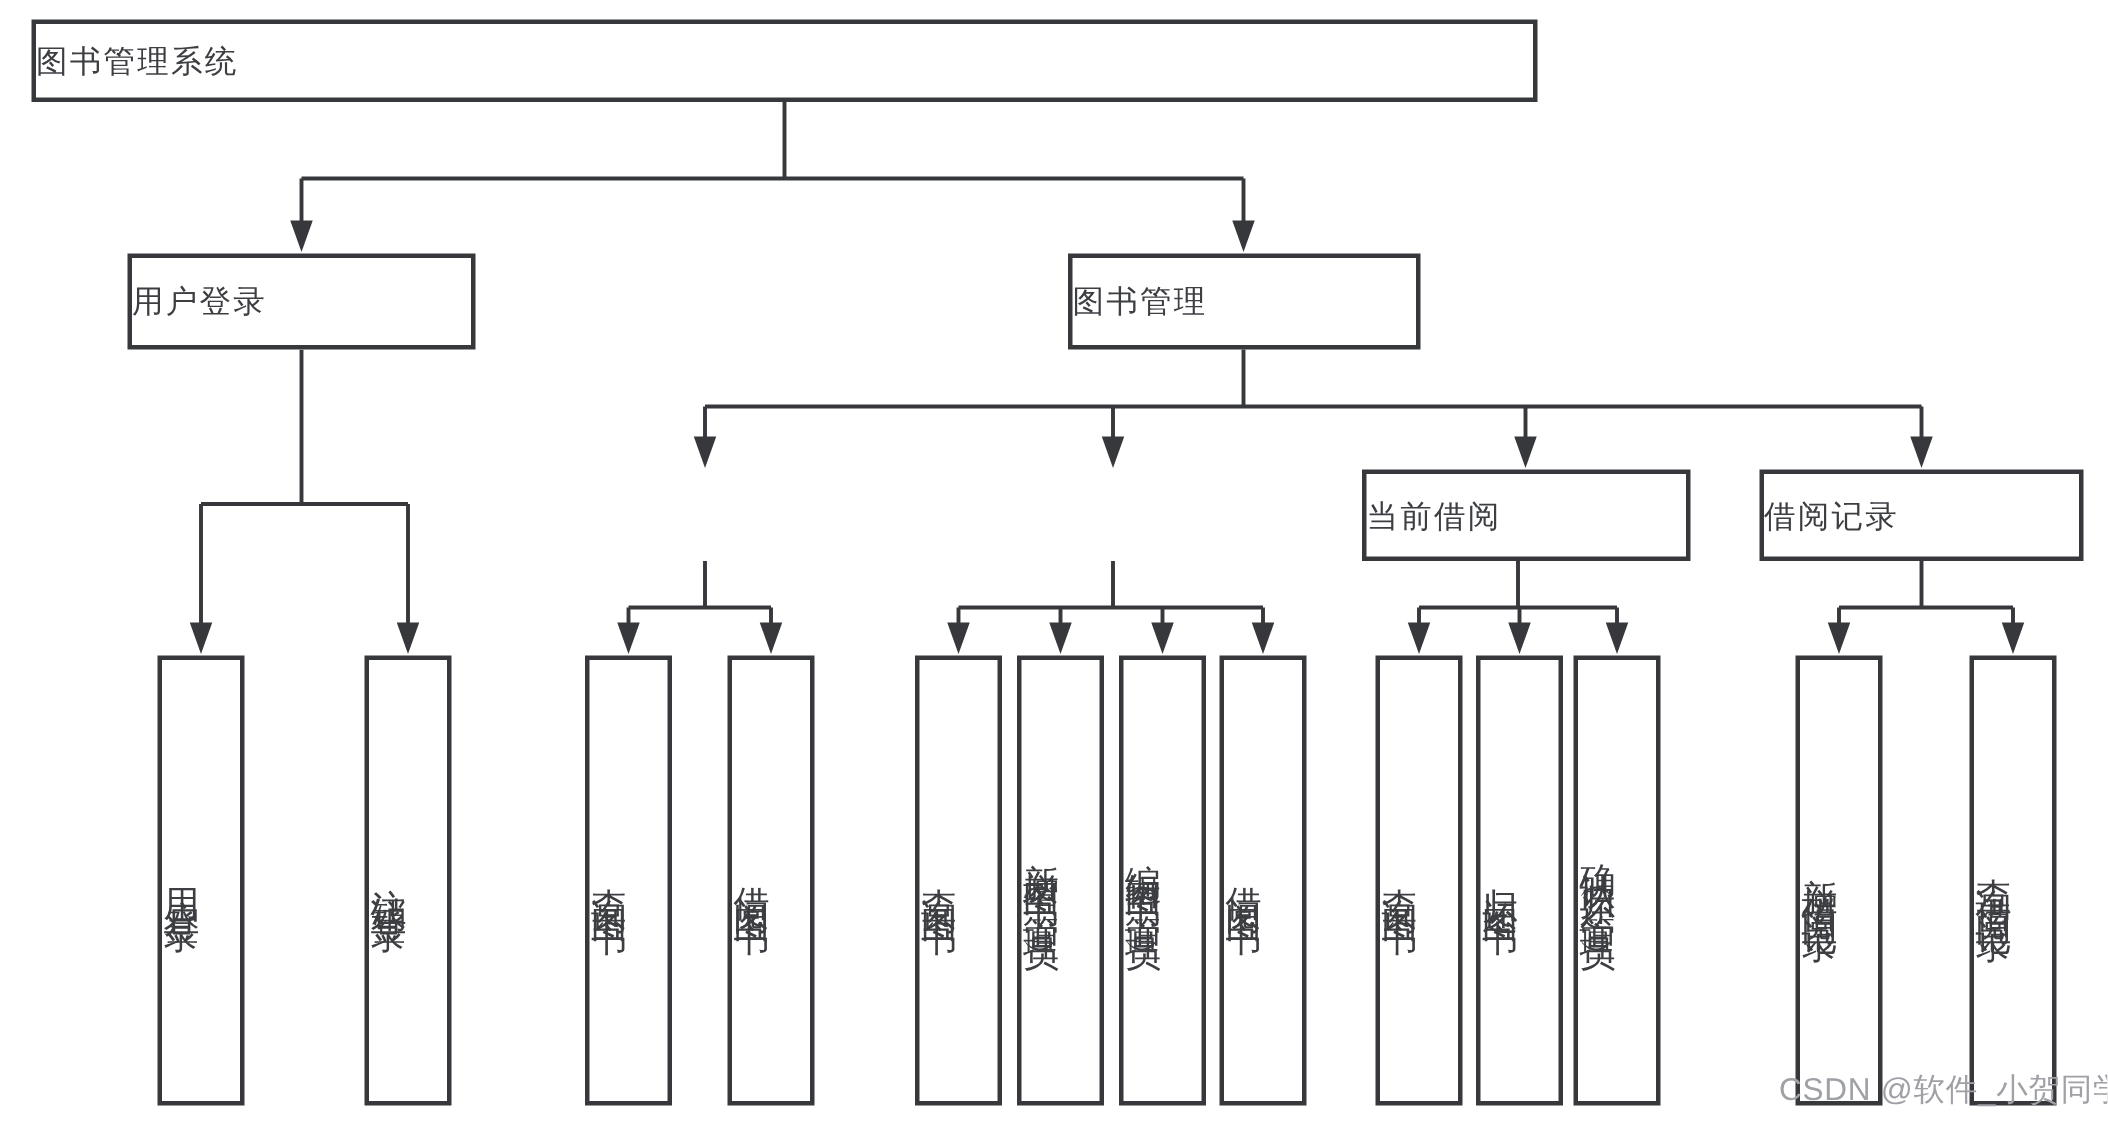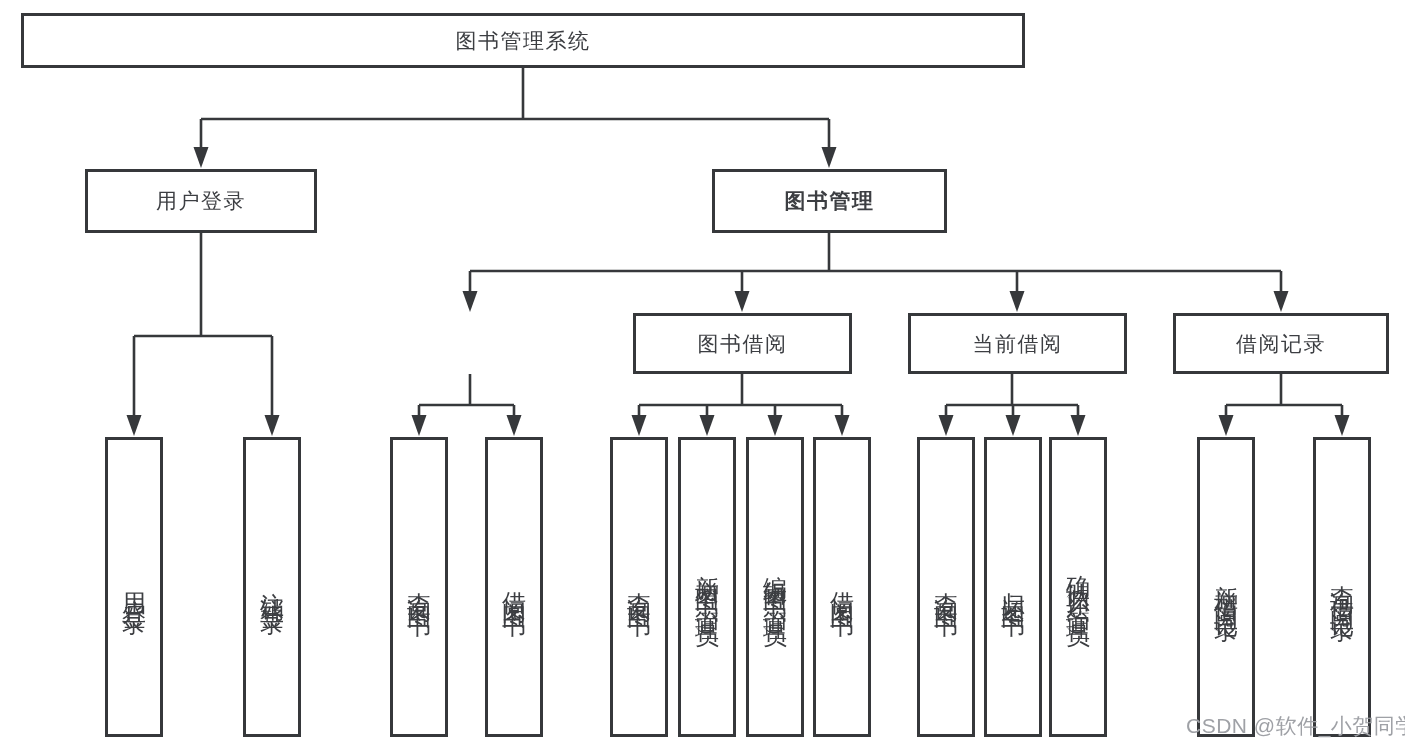--- a/index.html
+++ b/index.html
@@ -9,29 +9,29 @@
     background:#ffffff;
     font-family:"Liberation Sans", sans-serif;
     overflow:hidden;
   }
   .connectors{position:absolute;left:0;top:0;z-index:1;}
   .box{
     position:absolute;
     box-sizing:border-box;
     background:#ffffff;
     border:3px solid #36383b;
-    display:flex;align-items:center;justify-content:center;
+    display:flex;align-items:center;
     color:#3c3e42;
     z-index:2;
   }
   .hlabel{font-size:21px;letter-spacing:1.5px;white-space:nowrap;}
   .root{left:21px;top:13px;width:1004px;height:55px;}
   .branch{height:64px;top:169px;}
   .branch-0{left:85px;width:232px;}
-  .branch-1{left:712px;width:235px;font-weight:bold;}
+  .branch-1{left:712px;width:235px;}
   .module{top:313px;height:61px;}
   .module-0{left:363px;width:221px;}
   .module-1{left:633px;width:219px;}
   .module-2{left:908px;width:219px;}
   .module-3{left:1173px;width:216px;}
   .leaf{top:437px;width:58px;height:300px;}
   .vtext{
     writing-mode:vertical-rl;
     font-size:24px;
     letter-spacing:7px;
@@ -103,23 +103,20 @@
     <span class="hlabel">图书管理系统</span>
   </div>
 
   <div class="box branch branch-0">
     <span class="hlabel">用户登录</span>
   </div>
   <div class="box branch branch-1">
     <span class="hlabel">图书管理</span>
   </div>
 
-  <div class="box module module-1">
-    <span class="hlabel">图书借阅</span>
-  </div>
   <div class="box module module-2">
     <span class="hlabel">当前借阅</span>
   </div>
   <div class="box module module-3">
     <span class="hlabel">借阅记录</span>
   </div>
 
   <div class="box leaf" style="left:105px">
     <span class="vtext">用户登录</span>
   </div>

